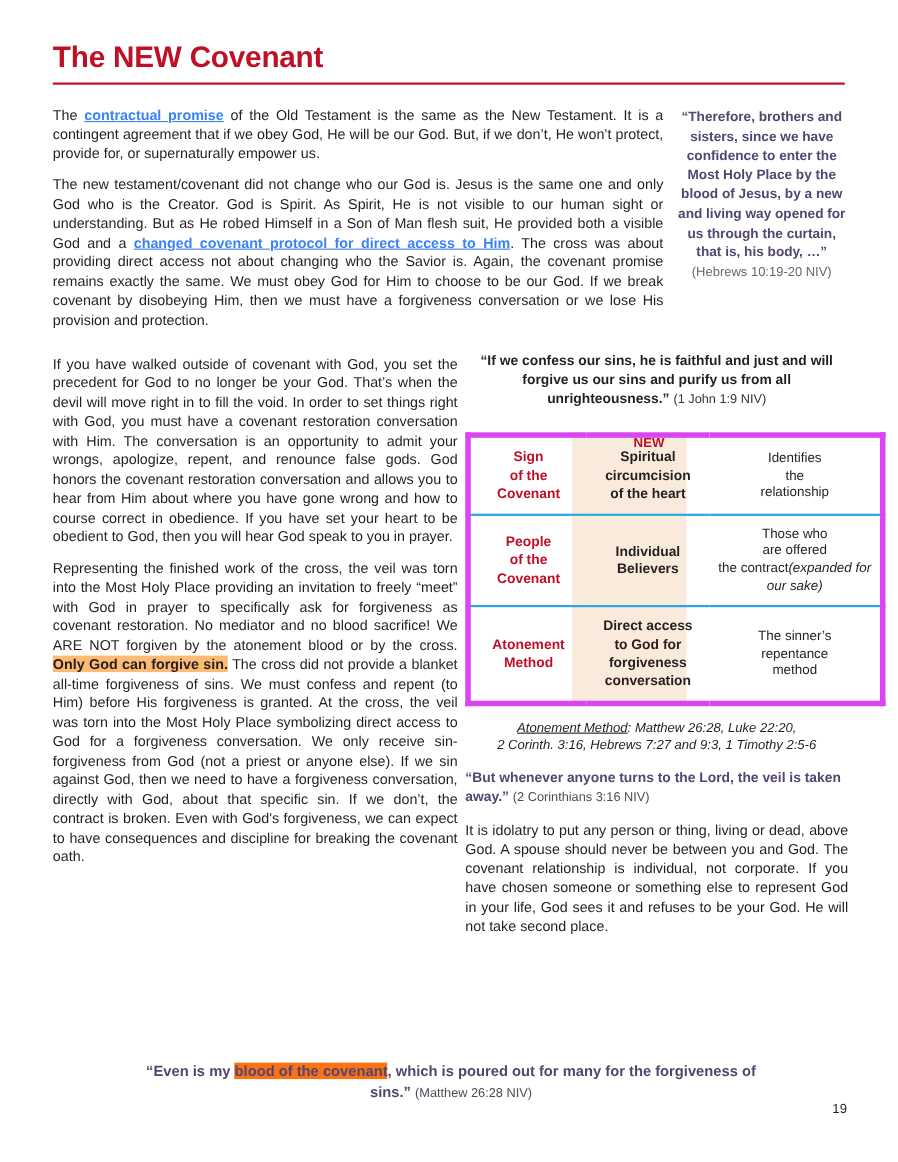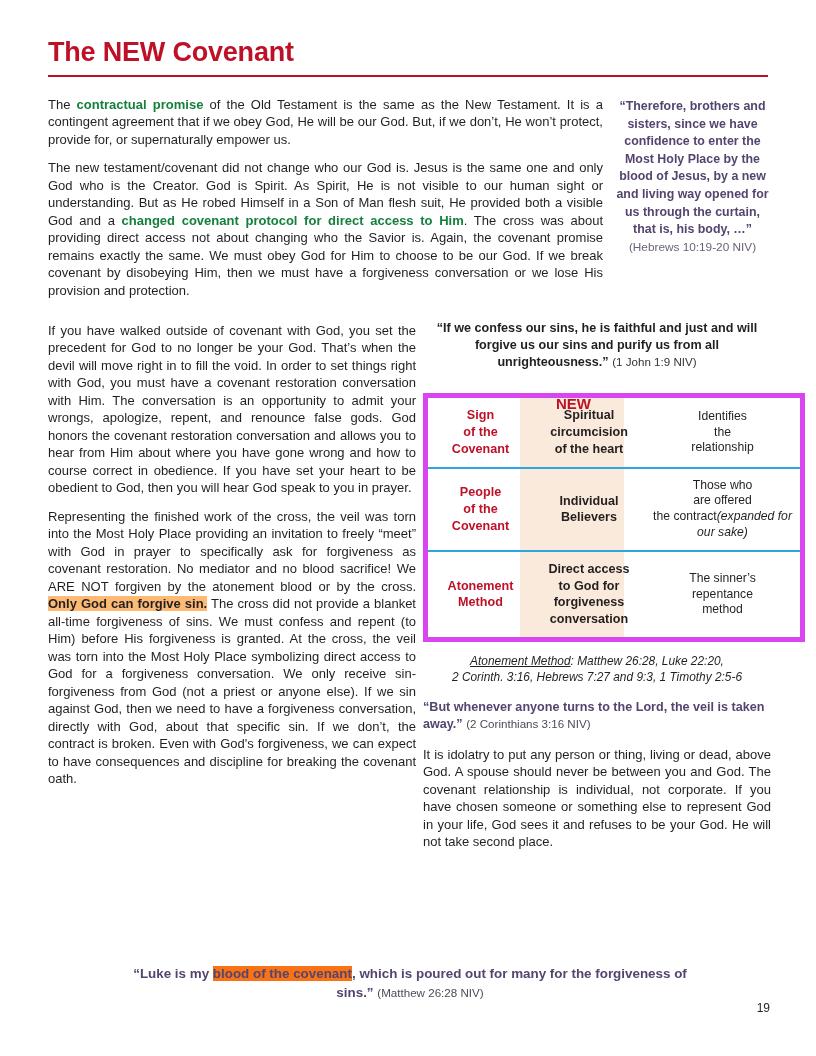--- a/index.html
+++ b/index.html
@@ -45,22 +45,23 @@
   
   .para {
     font-size: 13.0px;
     line-height: 1.345;
     text-align: justify;
     margin: 0 0 11px 0;
     color: #231f20;
   }
   .para.last { margin-bottom: 0; }
   .hl-red {
-    color: #15803d;
-    font-weight: bold;
+    color: #3b82f6;
+    font-weight: bold;
+    text-decoration: underline;
   }
   .hl-peach {
     background: #fdba74;
     font-weight: bold;
     color: #231f20;
   }
 
   
   .top-text {
     position: absolute;
@@ -185,21 +186,22 @@
     color: #231f20;
   }
   .col-desc .sub-ital {
     font-style: italic;
   }
   .new-header {
     position: absolute;
     left: 97px;
     top: 0;
     width: 104px;
-    font-size: 15px;
+    text-align: center;
+    font-size: 12px;
     font-weight: bold;
     color: #be1128;
     z-index: 2;
     padding-top: 2px;
     box-sizing: border-box;
     padding-left: 36px;
   }
 
   
   .scripture-refs {
@@ -302,18 +304,18 @@
       <div><span class="lbl">Atonement Method</span><span>: Matthew 26:28, Luke 22:20,</span></div>
       <div>2 Corinth. 3:16, Hebrews 7:27 and 9:3, 1 Timothy 2:5-6</div>
     </div>
 
     <p class="quote-purple" style="margin-top:13px;"><span>“But whenever anyone turns to the Lord, the veil is taken away.”</span>
       <span class="ref">(2 Corinthians 3:16 NIV)</span></p>
 
     <p class="para last" style="margin-top:13px;">It is idolatry to put any person or thing, living or dead, above God. A spouse should never be between you and God. The covenant relationship is individual, not corporate. If you have chosen someone or something else to represent God in your life, God sees it and refuses to be your God. He will not take second place.</p>
   </div>
 
-  <div class="bottom-quote"><span>“Luke is my </span><span class="hl">blood of the covenant</span><span>, which is poured out for many for the forgiveness of sins.”</span>
+  <div class="bottom-quote"><span>“Even is my </span><span class="hl">blood of the covenant</span><span>, which is poured out for many for the forgiveness of sins.”</span>
     <span class="ref">(Matthew 26:28 NIV)</span></div>
 
   <div class="page-number">19</div>
 
 </div>
 
 </body></html>

